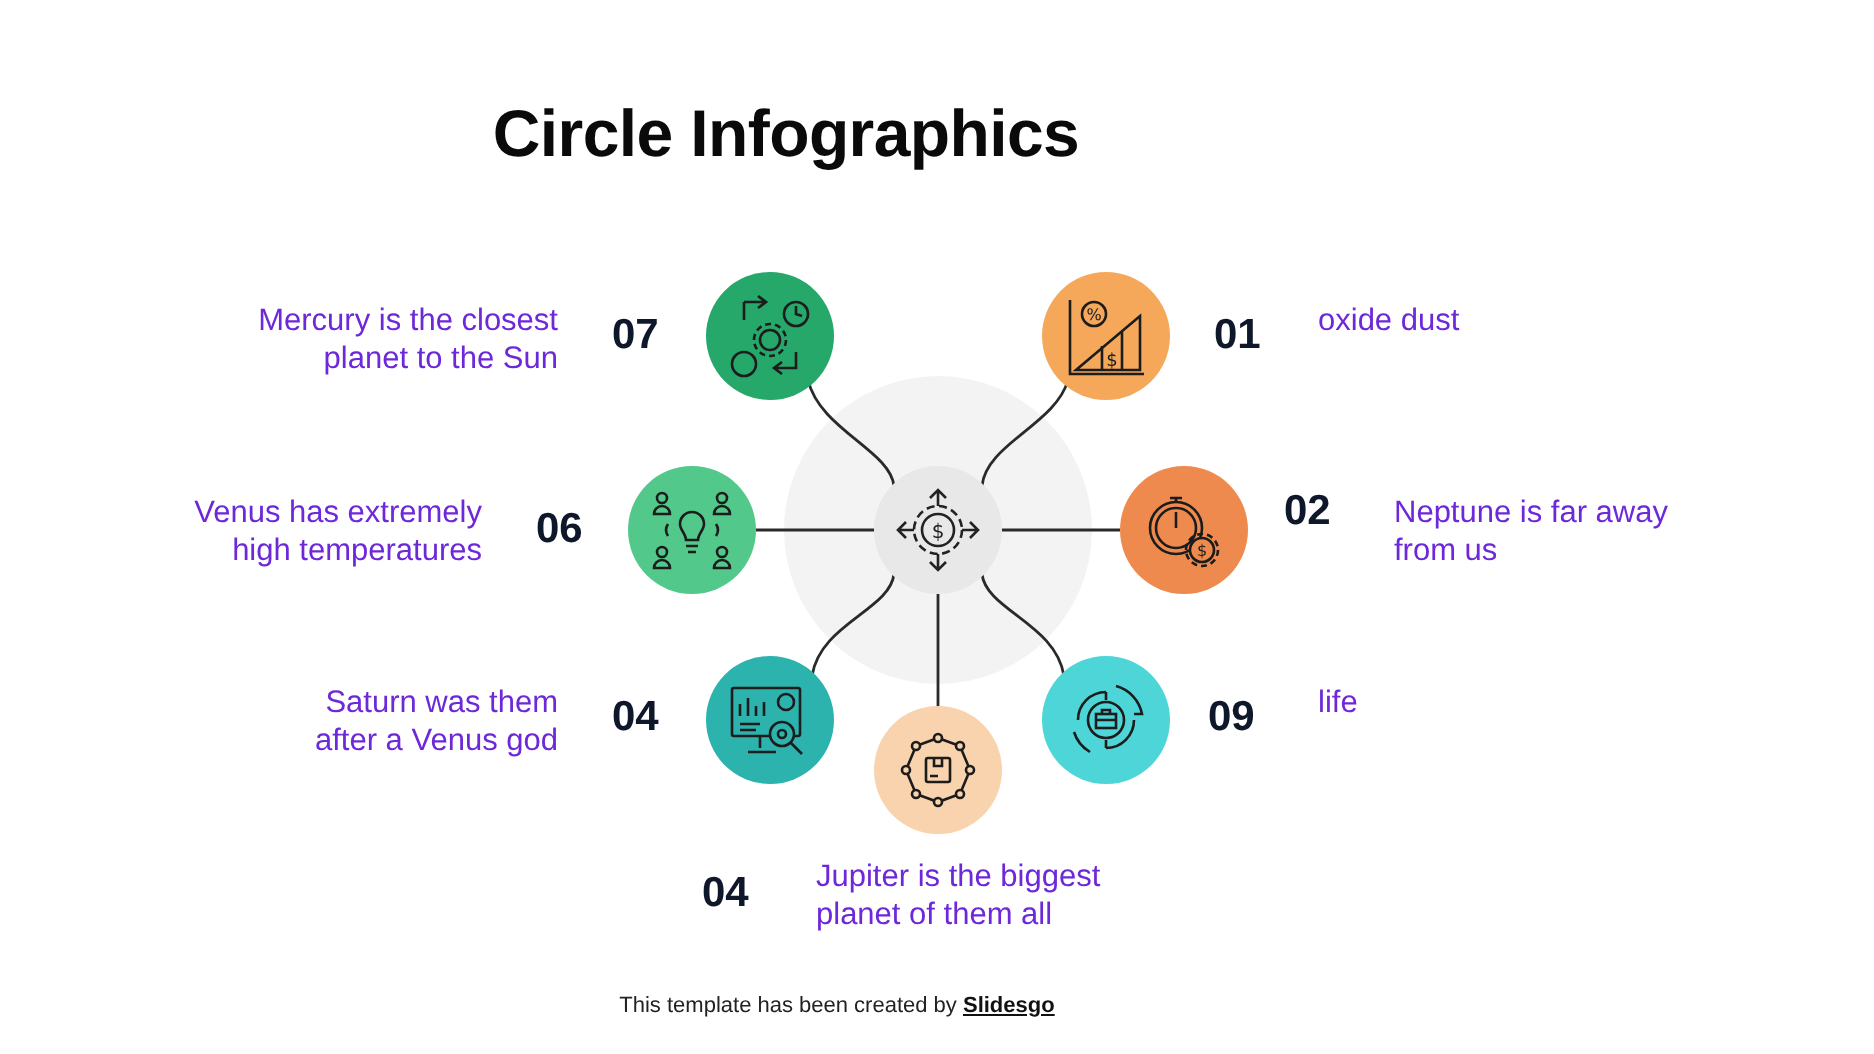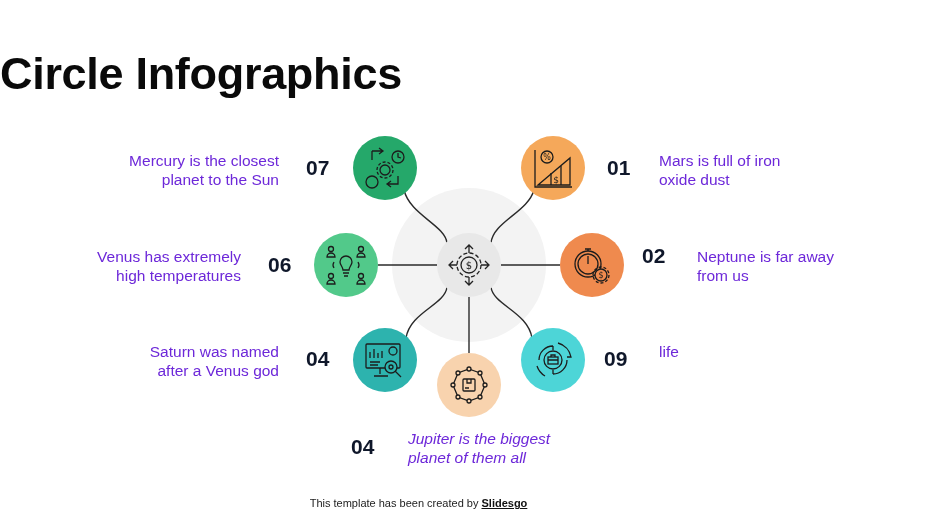--- a/index.html
+++ b/index.html
@@ -1,19 +1,19 @@
 <!DOCTYPE html>
 <html><head>
 <meta charset="utf-8">
 <style>
   html, body { margin: 0; padding: 0; background: #ffffff; }
   body { width: 937px; height: 527px; position: relative; overflow: hidden;
          font-family: "Liberation Sans", "DejaVu Sans", sans-serif; color: #111; }
-  .title { position: absolute; left: 0; width: 786px; top: 48px; 
-           font-size: 45px; font-weight: 700; letter-spacing: -0.3px; color: #0a0a0a; }
+  .title { position: absolute; left: 0; width: 786px; top: 48px; text-align: center;
+           font-size: 33px; font-weight: 700; letter-spacing: -0.3px; color: #0a0a0a; }
   svg.diagram { position: absolute; left: 0; top: 0; }
   .num { position: absolute; font-size: 21px; font-weight: 700; color: #0f172a; }
   .desc { position: absolute; font-size: 15.5px; line-height: 19px; color: #6d28d9; }
   .desc.right { text-align: right; }
   .desc.left { text-align: left; }
   .footer { position: absolute; left: 0; width: 837px; top: 497px; text-align: center;
             font-size: 11px; color: #222; }
   .footer a { font-weight: 700; text-decoration: underline; color: #111; }
   .node { cursor: default; }
 </style>
@@ -153,38 +153,37 @@
 <div class="num" style="left:642px; top:244px;">02</div>
 <div class="num" style="left:306px; top:347px;">04</div>
 <div class="num" style="left:604px; top:347px;">09</div>
 <div class="num" style="left:351px; top:435px;">04</div>
 
 <div class="desc right" style="right:658px; top:151px;">
   <div>Mercury is the closest</div>
   <div>planet to the Sun</div>
 </div>
 <div class="desc left" style="left:659px; top:151px;">
-  <div>Mars is full of iron</div>
   <div>oxide dust</div>
 </div>
 <div class="desc right" style="right:696px; top:247px;">
   <div>Venus has extremely</div>
   <div>high temperatures</div>
 </div>
 <div class="desc left" style="left:697px; top:247px;">
   <div>Neptune is far away</div>
   <div>from us</div>
 </div>
 <div class="desc right" style="right:658px; top:342px;">
-  <div>Saturn was named</div>
+  <div>Saturn was them</div>
   <div>after a Venus god</div>
 </div>
 <div class="desc left" style="left:659px; top:342px;">
   <div>life</div>
 </div>
-<div class="desc left" style="left:408px; top:429px;font-style:italic;">
+<div class="desc left" style="left:408px; top:429px;">
   <div>Jupiter is the biggest</div>
   <div>planet of them all</div>
 </div>
 
 <div class="footer">
   <span>This template has been created by </span><a>Slidesgo</a>
 </div>
 
 </body></html>

